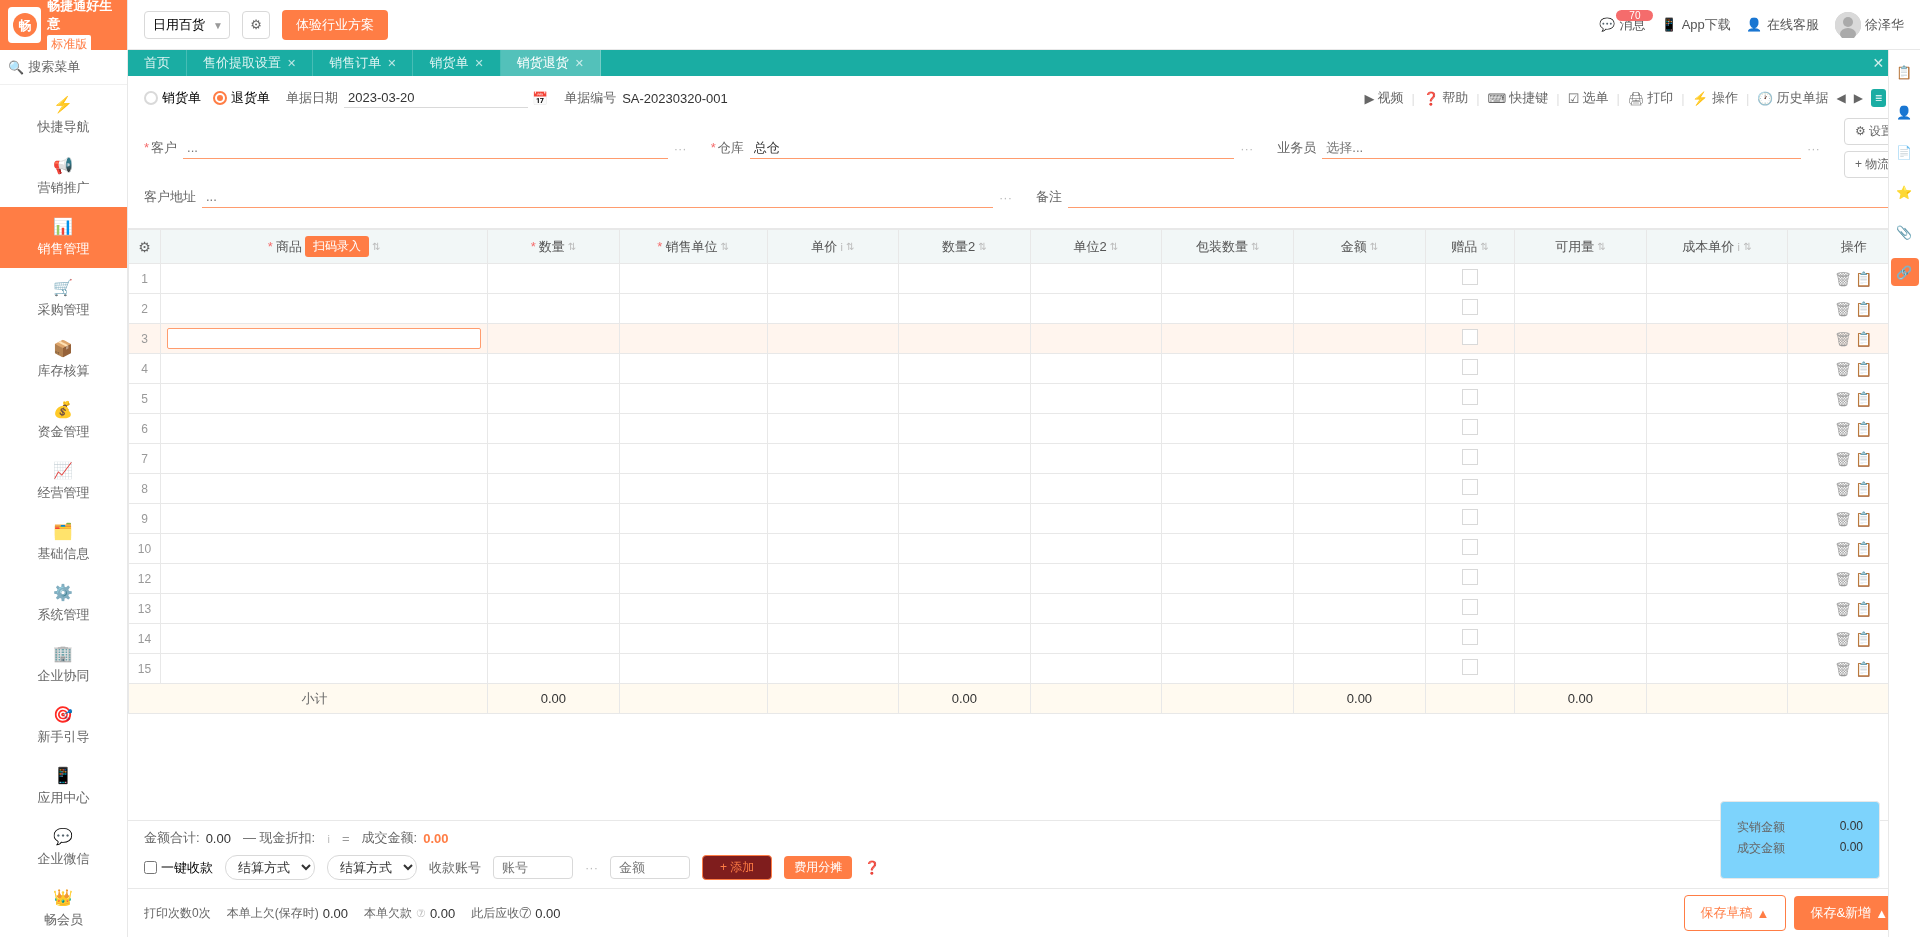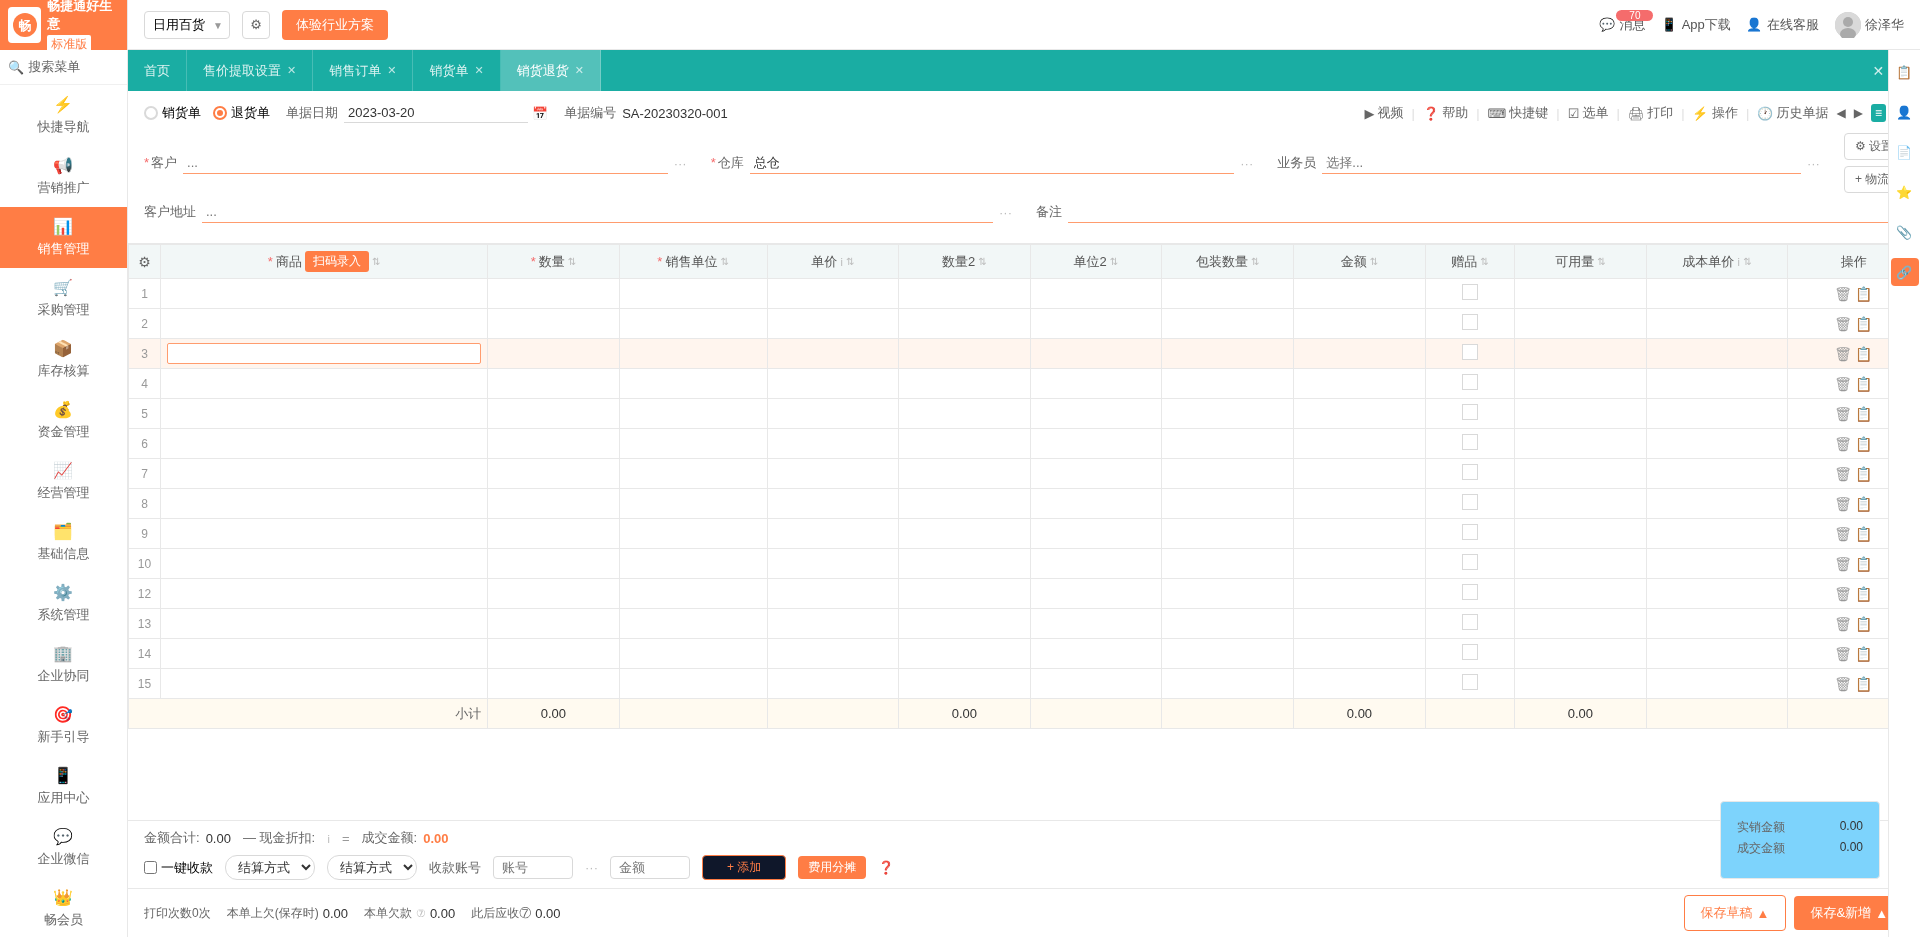--- a/index.html
+++ b/index.html
@@ -117,21 +117,21 @@
     .topbar-avatar {
       width: 26px; height: 26px;
       border-radius: 50%;
       background: #ccc;
       display: flex; align-items: center; justify-content: center;
       color: #fff; font-size: 11px;
     }
 
     
     .tabbar {
-      height: 41px;
+      height: 26px;
       background: #1aada3;
       display: flex;
       align-items: stretch;
     }
     .tab {
       padding: 0 16px;
       display: flex;
       align-items: center;
       gap: 6px;
       cursor: pointer;
@@ -309,25 +309,25 @@
       color: #333;
       background: #fff;
     }
     .payment-input {
       border: 1px solid #d9d9d9;
       border-radius: 4px;
       padding: 3px 8px;
       width: 80px;
     }
     .add-btn {
-      background: #0f172a;
+      background: #7f1d1d;
       border: 1px solid #ff7d45;
       color: #ff7d45;
       border-radius: 4px;
-      padding: 3px 24px;
+      padding: 3px 17px;
       cursor: pointer;
       font-size: 12px;
     }
     .expense-btn {
       background: #ff7d45;
       color: #fff;
       border: none;
       border-radius: 4px;
       padding: 3px 10px;
       cursor: pointer;
@@ -999,21 +999,21 @@
             <td></td>
             <td></td>
             <td>
       <span class="table-icon-btn" title="删除">🗑</span>
       <span class="table-icon-btn" title="复制">📋</span>
     </td>
           </tr>
         </tbody>
       <tfoot>
         <tr style="background:#fffaf0;">
-          <td colspan="2" style="text-align:right;padding-left:19px;color:#666;">小计</td>
+          <td colspan="2" style="text-align:center;padding-left:19px;color:#666;">小计</td>
           <td style="color:#333;">0.00</td>
           <td></td>
           <td></td>
           <td style="color:#333;">0.00</td>
           <td></td>
           <td></td>
           <td style="color:#333;">0.00</td>
           <td></td>
           <td style="color:#333;">0.00</td>
           <td></td>

